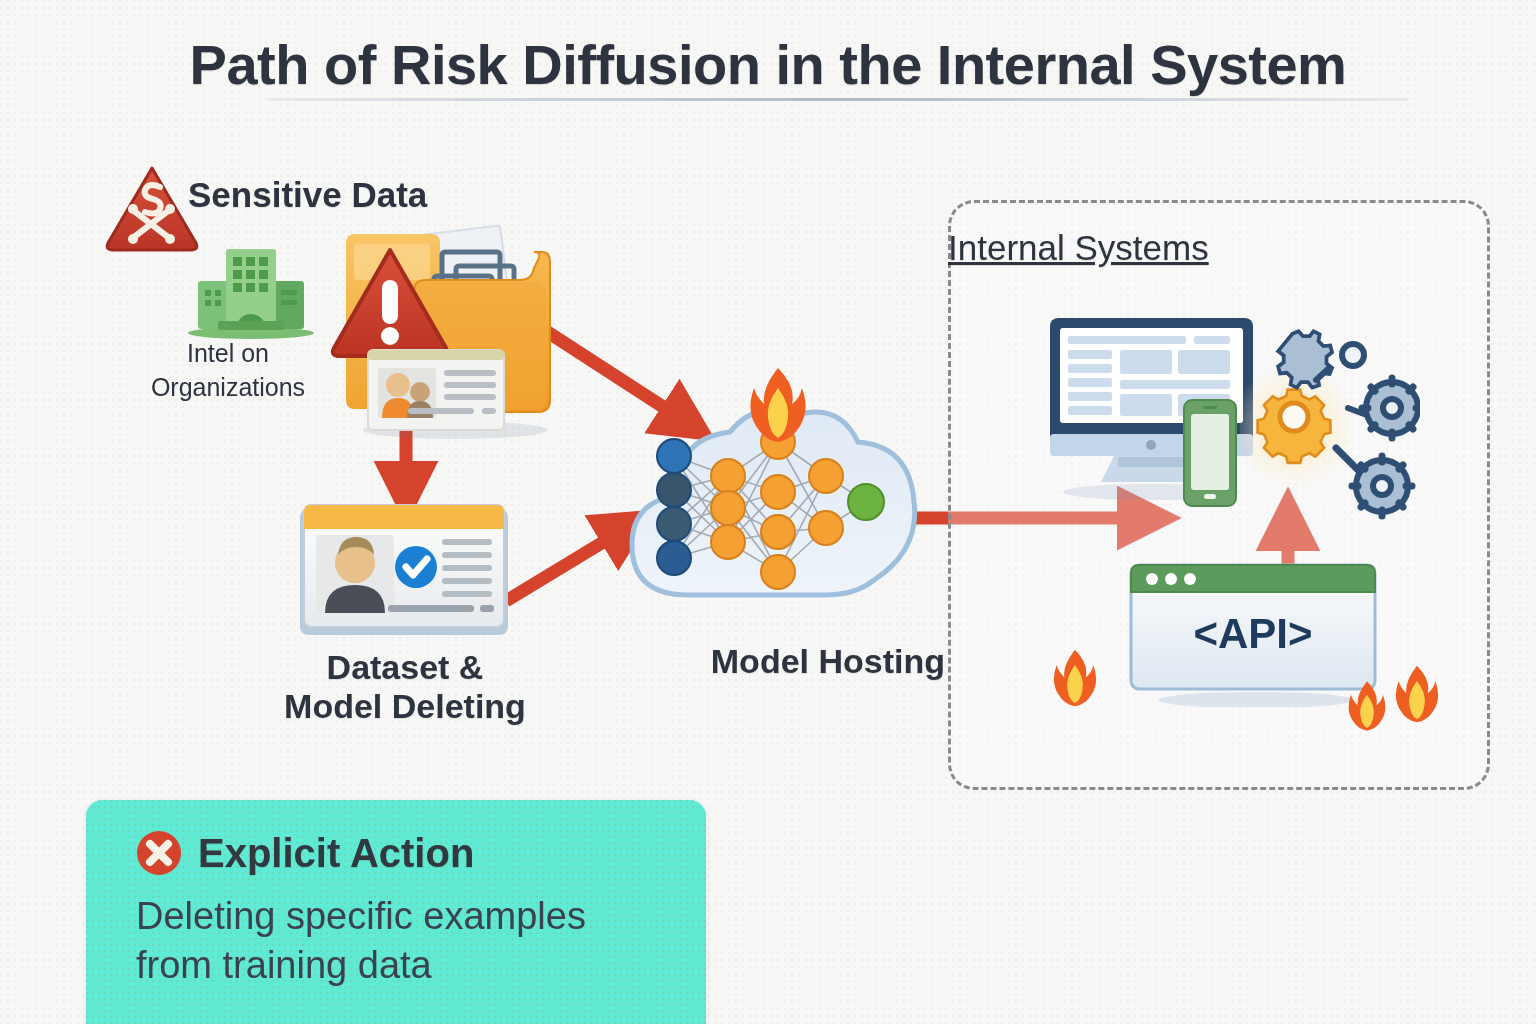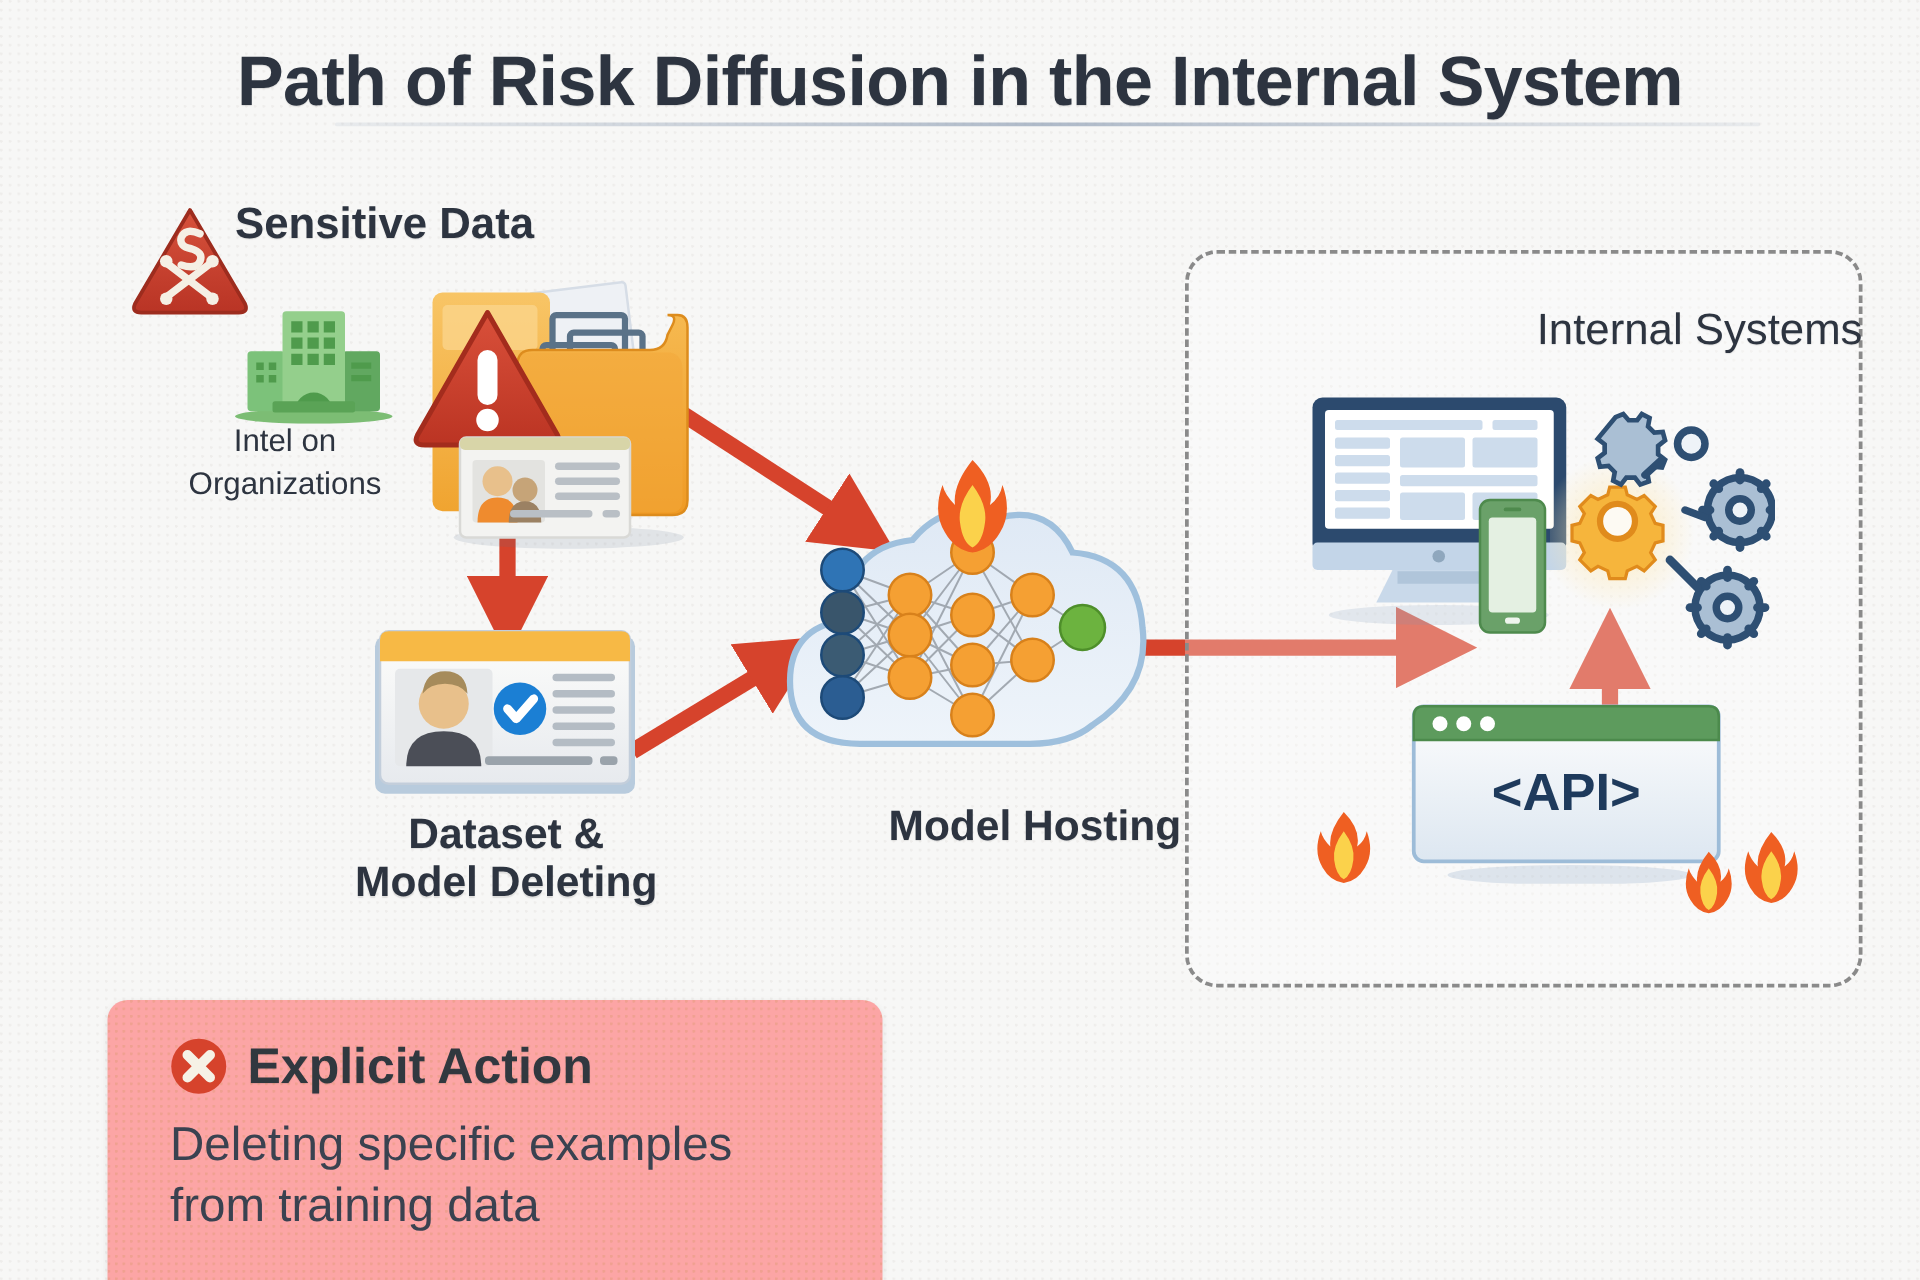--- a/index.html
+++ b/index.html
@@ -78,36 +78,37 @@
 
   
   #internal-box {
     position: absolute; left: 948px; top: 200px; width: 542px; height: 590px;
     border: 3px dashed #8a8a8a;
     border-radius: 26px;
     background: rgba(255,255,255,0.30);
     box-sizing: border-box;
   }
   #internal-title {
-    position: absolute; left: 948px; top: 244px; width: 542px;
-    text-align: right; font-size: 35px; font-weight: normal; color: #2d3440;
+    position: absolute; left: 948px; top: 228px; width: 542px;
+    text-align: left; font-size: 35px; font-weight: normal; color: #2d3440;
     text-shadow: 0 1px 1px rgba(0,0,0,0.10);
+    text-decoration: underline;
   }
 
   #monitor-group { position: absolute; left: 1044px; top: 316px; width: 215px; height: 185px; }
   #phone-group   { position: absolute; left: 1182px; top: 398px; width: 56px; height: 110px; }
   #gears-group   { position: absolute; left: 1240px; top: 322px; width: 180px; height: 200px; }
 
   #api-window { position: absolute; left: 1128px; top: 562px; width: 250px; height: 145px; }
   .api-flame { position: absolute; width: 46px; height: 60px; }
 
   
   #callout {
     position: absolute; left: 86px; top: 800px; width: 620px; height: 224px;
-    background: #fca5a5;
+    background: #5eead4;
     border-radius: 16px 16px 0 0;
     box-shadow: 0 2px 6px rgba(0,0,0,0.07);
     box-sizing: border-box;
     padding: 30px 0 0 50px;
   }
   #callout::after{
     content:"";
     position:absolute; inset:0;
     border-radius:16px 16px 0 0;
     background-image: radial-gradient(circle at 1px 1px, rgba(190,140,60,0.20) 1px, transparent 1.3px);
@@ -195,21 +196,21 @@
       <path d="M56 24 q-12 -5 -15 3 q-2 7 8 9 q10 3 7 10 q-3 7 -15 3" fill="none"></path>
       <line x1="30" y1="48" x2="64" y2="74"></line>
       <line x1="64" y1="48" x2="30" y2="74"></line>
       <circle cx="29" cy="46" r="5" stroke="none"></circle>
       <circle cx="66" cy="46" r="5" stroke="none"></circle>
       <circle cx="29" cy="76" r="5" stroke="none"></circle>
       <circle cx="66" cy="76" r="5" stroke="none"></circle>
     </g>
   </svg>
 
-  <div class="label-big" style="left:188px; top:159px;">Sensitive Data</div>
+  <div class="label-big" style="left:188px; top:175px;">Sensitive Data</div>
 
   <svg id="building-icon" viewBox="0 0 130 96">
     <ellipse cx="65" cy="90" rx="63" ry="6" fill="#7cbd74"></ellipse>
     <rect x="12" y="38" width="30" height="48" rx="3" fill="#7cc27a"></rect>
     <rect x="88" y="38" width="30" height="48" rx="3" fill="#61a860"></rect>
     <rect x="40" y="6" width="50" height="80" rx="3" fill="#94cf8c"></rect>
     <g fill="#4f9b4c">
       <rect x="47" y="14" width="9" height="9"></rect>
         <rect x="60" y="14" width="9" height="9"></rect>
         <rect x="73" y="14" width="9" height="9"></rect>

